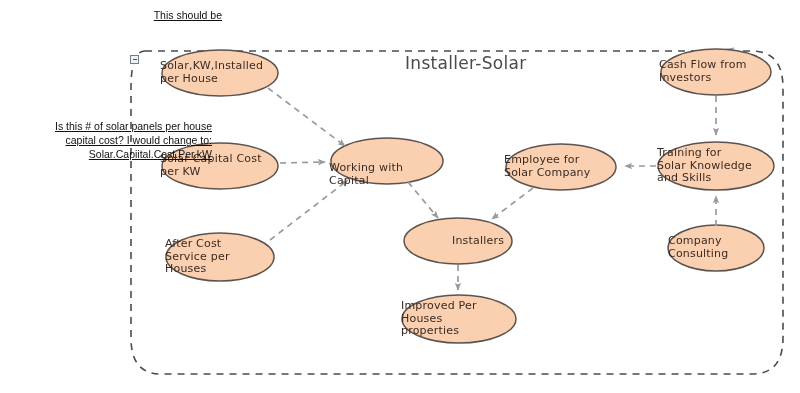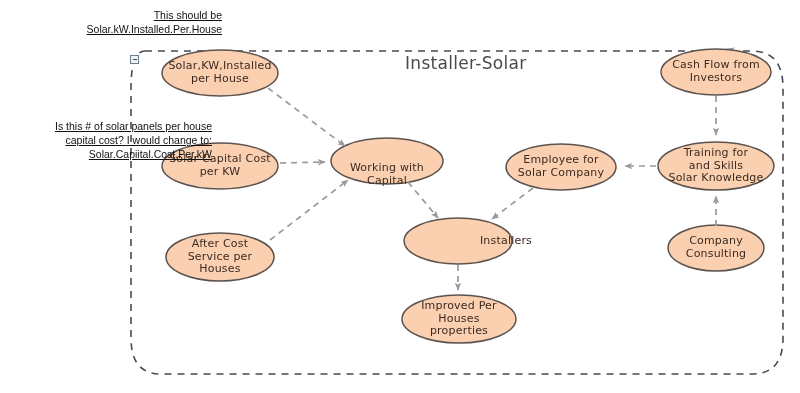--- a/index.html
+++ b/index.html
@@ -19,21 +19,20 @@
   }
   svg.layer {
     position: absolute;
     left: 0;
     top: 0;
     width: 800px;
     height: 393px;
   }
   .node-label {
     position: absolute;
-    text-align: center;
     color: #3b2a22;
     font-family: "DejaVu Sans", sans-serif;
     font-size: 11px;
     line-height: 12.5px;
     letter-spacing: 0.2px;
     white-space: nowrap;
     pointer-events: none;
   }
   .annotation {
     position: absolute;
@@ -163,36 +162,33 @@
     <div>Solar Company</div>
   </div>
 
   <div class="node-label" style="left:659px; top:59px; width:114px;">
     <div>Cash Flow from</div>
     <div>Investors</div>
   </div>
 
   <div class="node-label" style="left:657px; top:147px; width:118px;">
     <div>Training for</div>
+    <div>Solar Knowledge</div>
     <div>and Skills</div>
-    <div>Solar Knowledge</div>
   </div>
 
   <div class="node-label" style="left:668px; top:235px; width:96px;">
     <div>Company</div>
     <div>Consulting</div>
   </div>
 
   <div class="annotation" style="left:32px; top:8px; width:190px;">
     <div>
       <span>This should be</span>
     </div>
-    <div>
-      <span>Solar.kW.Installed.Per.House</span>
-    </div>
   </div>
 
   <div class="annotation" style="left:6px; top:119px; width:206px;">
     <div>
       <span>Is this # of solar panels per house</span>
     </div>
     <div>
       <span>capital cost? I would change to:</span>
     </div>
     <div>

